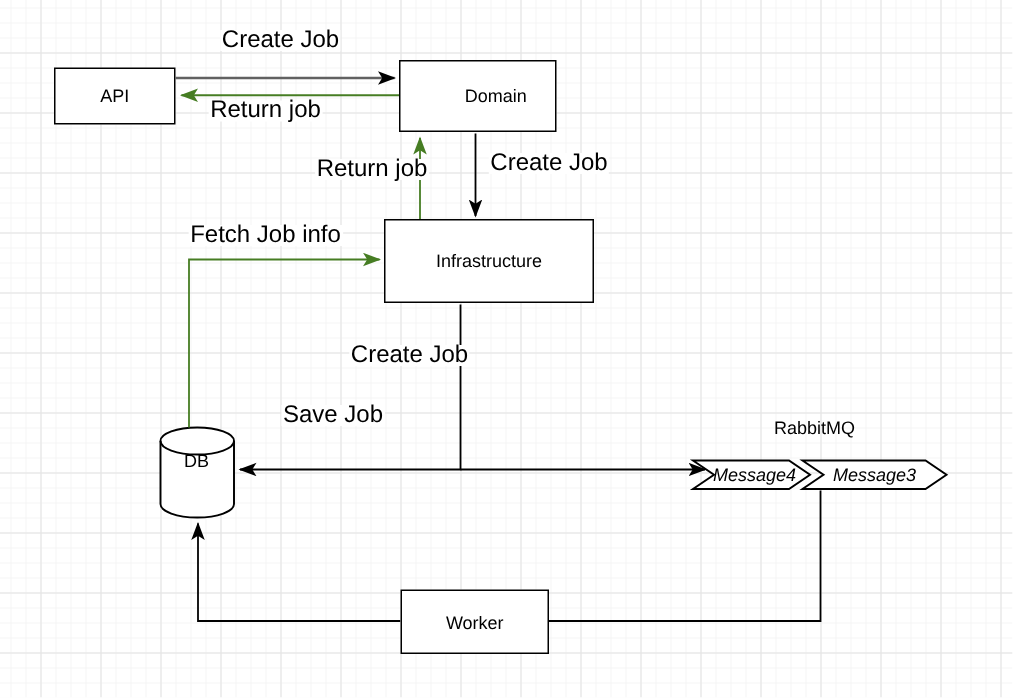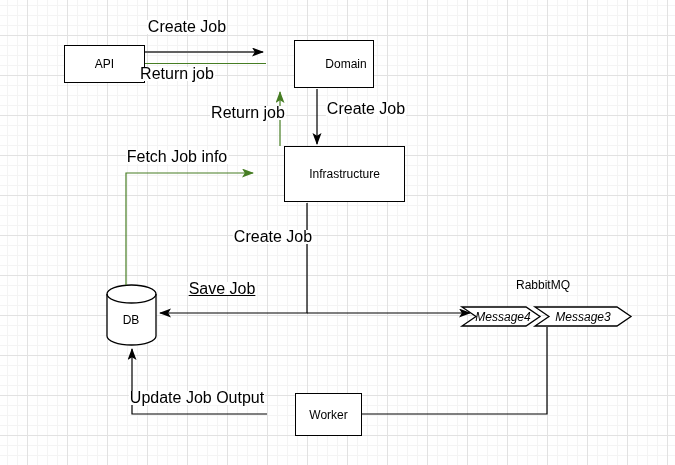--- a/index.html
+++ b/index.html
@@ -29,26 +29,25 @@
   .node {
     position: absolute;
     box-sizing: border-box;
     background: #fff;
     border: 1px solid #000;
     display: flex;
     align-items: center;
     justify-content: center;
     font-size: 12px;
     white-space: nowrap;
-    margin-left: 28px;
   }
   #node-api            { left: 36px;  top: 45px;  width: 81px;  height: 38px; }
-  #node-domain         { left: 266px; top: 40px;  width: 80px; height: 48px; padding-left: 24px; }
-  #node-infrastructure { left: 256px; top: 146px; width: 121px; height: 56px; }
-  #node-worker         { left: 267px; top: 393px; width: 67px;  height: 43px; }
+  #node-domain         { left: 266px; top: 40px;  width: 105px; height: 48px; padding-left: 24px; }
+  #node-infrastructure { left: 256px; top: 146px; width: 140px; height: 56px; }
+  #node-worker         { left: 267px; top: 393px; width: 99px;  height: 43px; }
   .elabel {
     position: absolute;
     transform: translate(-50%, -50%);
     font-size: 16px;
     line-height: 14px;
     background: #ffffff;
     padding: 0 1px;
     white-space: nowrap;
   }
   .shape-label {
@@ -106,28 +105,27 @@
   <div class="node" id="node-domain">
     <span>Domain</span>
   </div>
   <div class="node" id="node-infrastructure">
     <span>Infrastructure</span>
   </div>
   <div class="node" id="node-worker">
     <span>Worker</span>
   </div>
 
-  <div class="shape-label" style="left:131px; top:320px;">DB</div>
+  <div class="shape-label" style="left:131px; top:308px;">DB</div>
   <div class="shape-label" style="left:503px; top:317px;font-style:italic;">Message4</div>
   <div class="shape-label" style="left:583px; top:317px;font-style:italic;">Message3</div>
 
   <div class="elabel" style="left:187px; top:27px;">Create Job</div>
   <div class="elabel" style="left:177px; top:74px;">Return job</div>
   <div class="elabel" style="left:366px; top:109px;">Create Job</div>
   <div class="elabel" style="left:248px; top:113px;">Return job</div>
   <div class="elabel" style="left:177px; top:157px;">Fetch Job info</div>
   <div class="elabel" style="left:273px; top:237px;">Create Job</div>
-  <div class="elabel" style="left:222px; top:289px;text-decoration:underline;">Save Job</div>
-  <div class="elabel" style="left:197px; top:398px;">Update Job Output</div>
+  <div class="elabel" style="left:222px; top:277px;">Save Job</div>
 
   <div class="free-label" style="left:543px; top:285px;">RabbitMQ</div>
 
 </div>
 
 </body></html>

